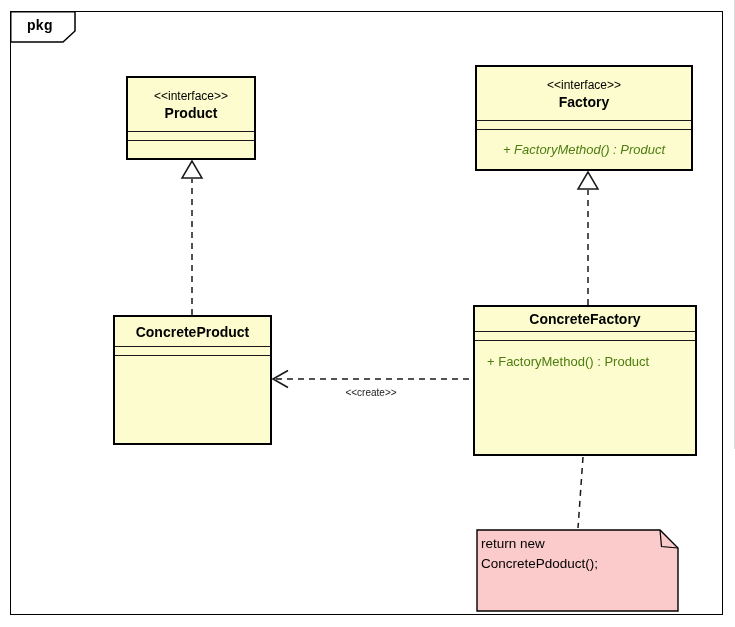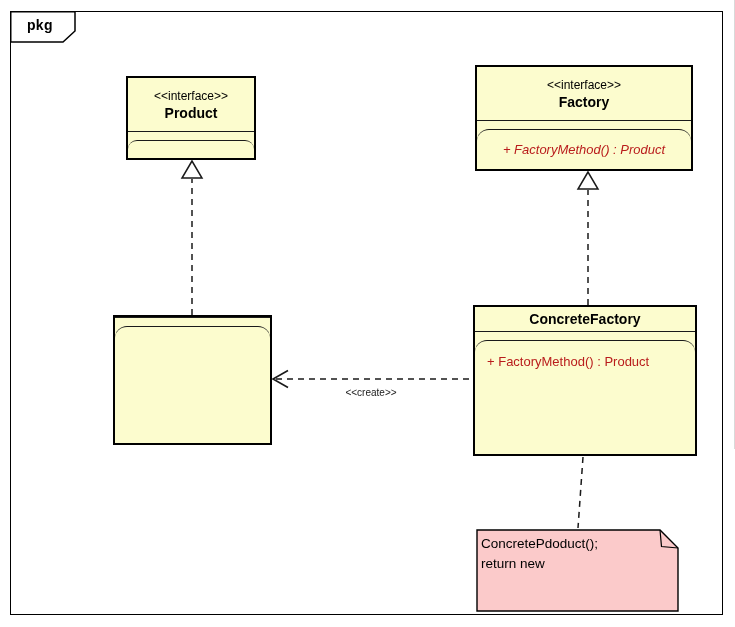--- a/index.html
+++ b/index.html
@@ -46,21 +46,21 @@
   }
   .uml-stereotype { font-size: 12px; color: #000; line-height: 16px; }
   .uml-name { font-size: 14px; font-weight: bold; color: #000; line-height: 18px; }
   .uml-attrs {
     border-top: 1.2px solid #1a1a1a;
     flex: 0 0 9px;
   }
   .uml-ops {
     border-top: 1.2px solid #1a1a1a;
     flex: 1 1 auto;
-    font-size: 13px; color: #b91c1c; border-radius: 12px;
+    font-size: 13px; color: #4d7c0f;
   }
   .ops-center {
     display: flex; align-items: center; justify-content: center;
   }
   .ops-top-left { padding: 13px 10px 0 12px; }
   .abstract-op { font-style: italic; }
 
   
   #class-product        { left: 126px; top: 76px;  width: 130px; height: 84px; }
   #class-product .uml-head { height: 53px; }
@@ -115,41 +115,44 @@
       <div class="uml-stereotype">&lt;&lt;interface&gt;&gt;</div>
       <div class="uml-name">Factory</div>
     </div>
     <div class="uml-attrs"></div>
     <div class="uml-ops ops-center">
       <span class="abstract-op">+ FactoryMethod() : Product</span>
     </div>
   </div>
 
   <div class="uml-class" id="class-concrete-product">
+    <div class="uml-head">
+      <div class="uml-name">ConcreteProduct</div>
+    </div>
     <div class="uml-attrs"></div>
     <div class="uml-ops"></div>
   </div>
 
   <div class="uml-class" id="class-concrete-factory">
     <div class="uml-head">
       <div class="uml-name">ConcreteFactory</div>
     </div>
     <div class="uml-attrs"></div>
     <div class="uml-ops ops-top-left">
       <span>+ FactoryMethod() : Product</span>
     </div>
   </div>
 
   <svg id="note-shape" viewBox="0 0 204 83">
     <polygon points="1,1 184,1 202,19 202,82 1,82" fill="#FBCACA" stroke="#000000" stroke-width="1.4"></polygon>
     <polyline points="184,1 185.5,17.5 202,19" fill="none" stroke="#000000" stroke-width="1.2"></polyline>
   </svg>
   <div class="note-text">
+    <div>return new</div>
     <div>ConcretePdoduct();</div>
-    <div>return new</div>
   </div>
 
   <svg id="connectors" viewBox="0 0 735 627">
 
     <g>
       <line x1="192" y1="315" x2="192" y2="179" stroke="#1a1a1a" stroke-width="1.5" stroke-dasharray="6 5"></line>
       <polygon points="192,161 182,178 202,178" fill="#ffffff" stroke="#1a1a1a" stroke-width="1.5"></polygon>
     </g>
 
     <g>

